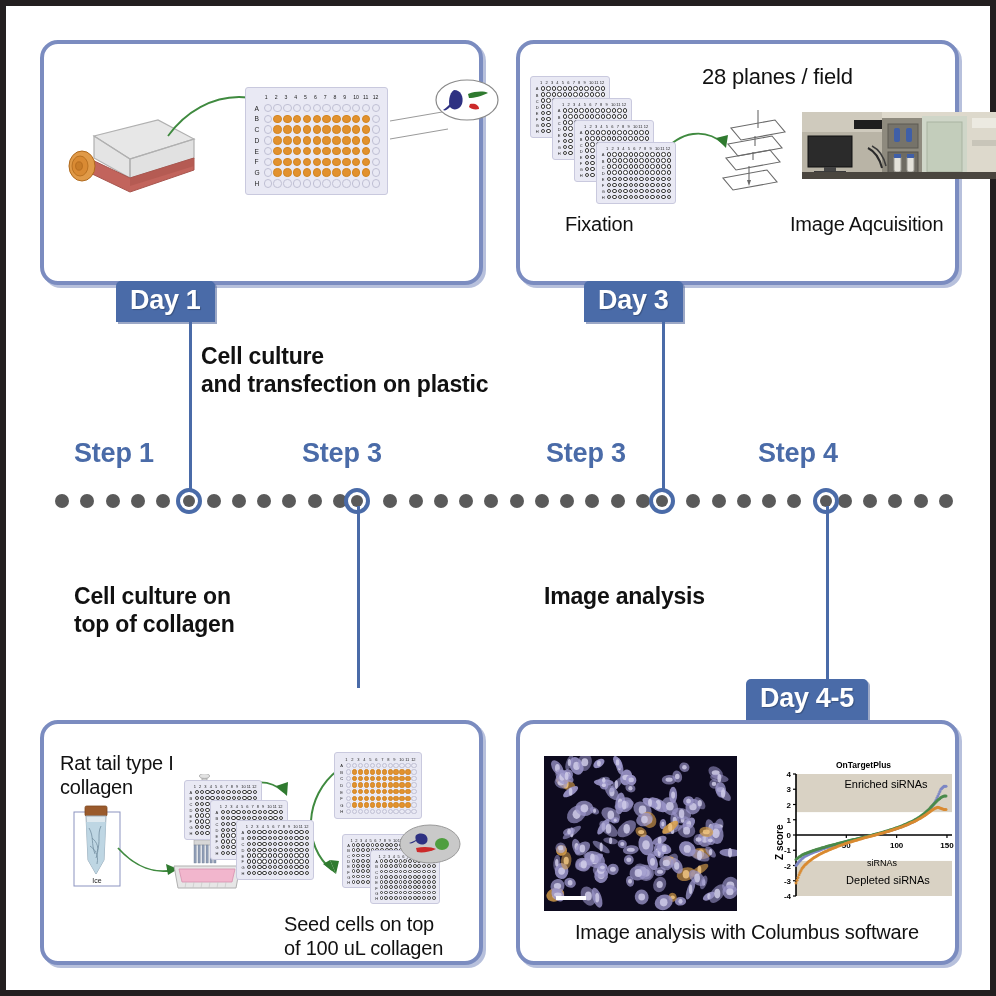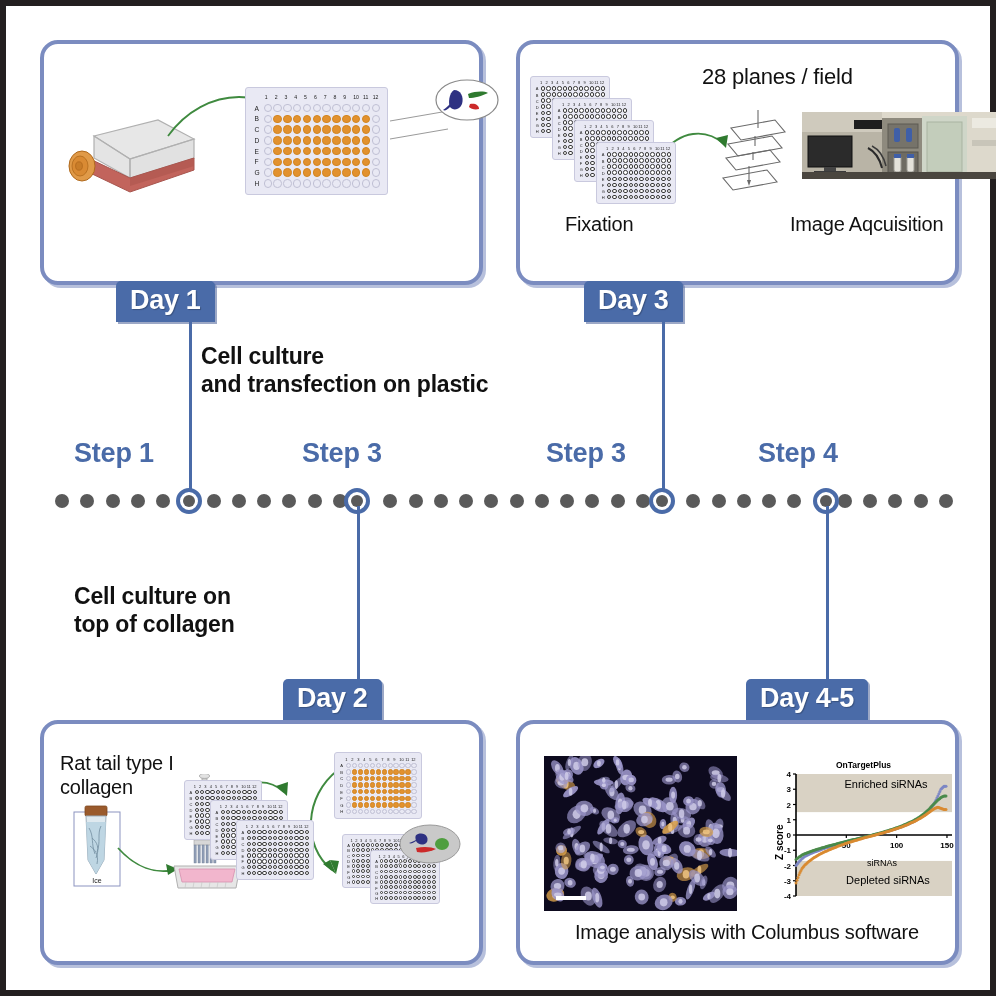--- a/index.html
+++ b/index.html
@@ -809,22 +809,22 @@
       <div class="tl-node" style="left: 282px;"></div>
       <div class="tl-node" style="left: 587px;"></div>
       <div class="tl-node" style="left: 751px;"></div>
     </div>
 
   <div class="vline" style="left:351px;top:500px;height:182px;"></div>
   <div class="vline" style="left:820px;top:500px;height:182px;"></div>
 
   <div class="desc" style="left:68px;top:576px;">Cell culture on
 top of collagen</div>
-
-  <div class="day-badge bottom" style="left:277px;top:673px;">Day 2</div>
+  <div class="desc" style="left:538px;top:576px;">Image analysis</div>
+
   <div class="day-badge bottom" style="left:740px;top:673px;">Day 4-5</div>
 
   <div class="panel" style="left:34px;top:714px;width:443px;height:245px;">
     <div class="panel-inner">
 
       <div class="cap" style="left:16px;top:27px;">Rat tail type I
  collagen</div>
 
       <div style="position:absolute;left:26px;top:74px;width:54px;height:90px;">
         <svg width="54" height="90" viewBox="0 0 54 90">
@@ -1611,20 +1611,22 @@
         <svg width="68" height="50" viewBox="0 0 68 50">
           <ellipse cx="36" cy="22" rx="30" ry="19" fill="#c9c9c9" stroke="#9a9a9a" stroke-width="1"></ellipse>
           <path d="M24,12 C31,10 35,15 33,20 C30,24 24,23 22,19 C21,15 21,13 24,12 Z" fill="#2e3182"></path>
           <path d="M22,19 C19,21 17,22 15,21 C18,20 20,19 22,18 Z" fill="#2e3182"></path>
           <path d="M22,26 C30,24 38,25 42,27 C36,30 28,31 23,30 Z" fill="#cc2a2a"></path>
           <ellipse cx="48" cy="22" rx="7" ry="6" fill="#4f9e3f"></ellipse>
           <line x1="14" y1="36" x2="2" y2="44" stroke="#9a9a9a" stroke-width="1"></line>
         </svg>
       </div>
 
+      <div class="cap" style="left:240px;top:188px;">Seed cells on top
+of 100 uL collagen</div>
     </div>
   </div>
 
   <div class="panel" style="left:510px;top:714px;width:443px;height:245px;">
     <div class="panel-inner">
 
       <div class="photo" style="left:24px;top:32px;width:193px;height:155px;">
         <svg width="193" height="155" viewBox="0 0 193 155" id="micrograph-svg">
           <rect width="193" height="155" fill="#0d0a1e"></rect>
         <ellipse cx="114.1" cy="48.8" rx="5.7" ry="10.9" transform="rotate(121 114.1 48.8)" fill="#9a94c8" opacity="0.90"></ellipse>

